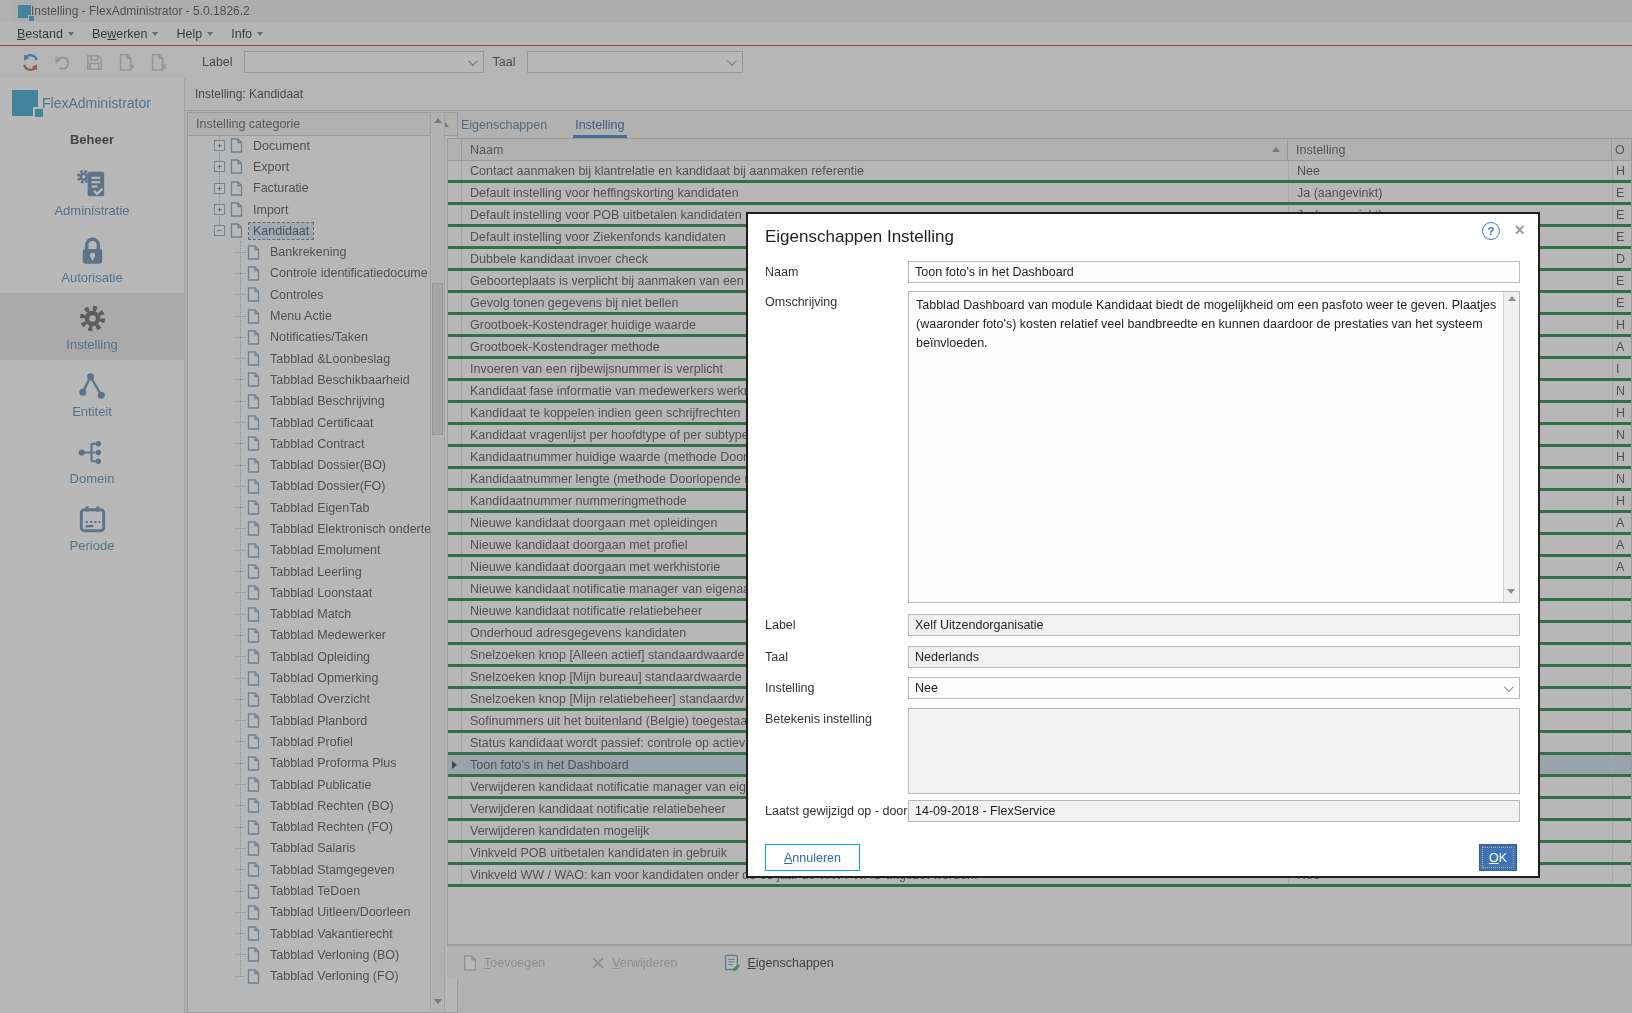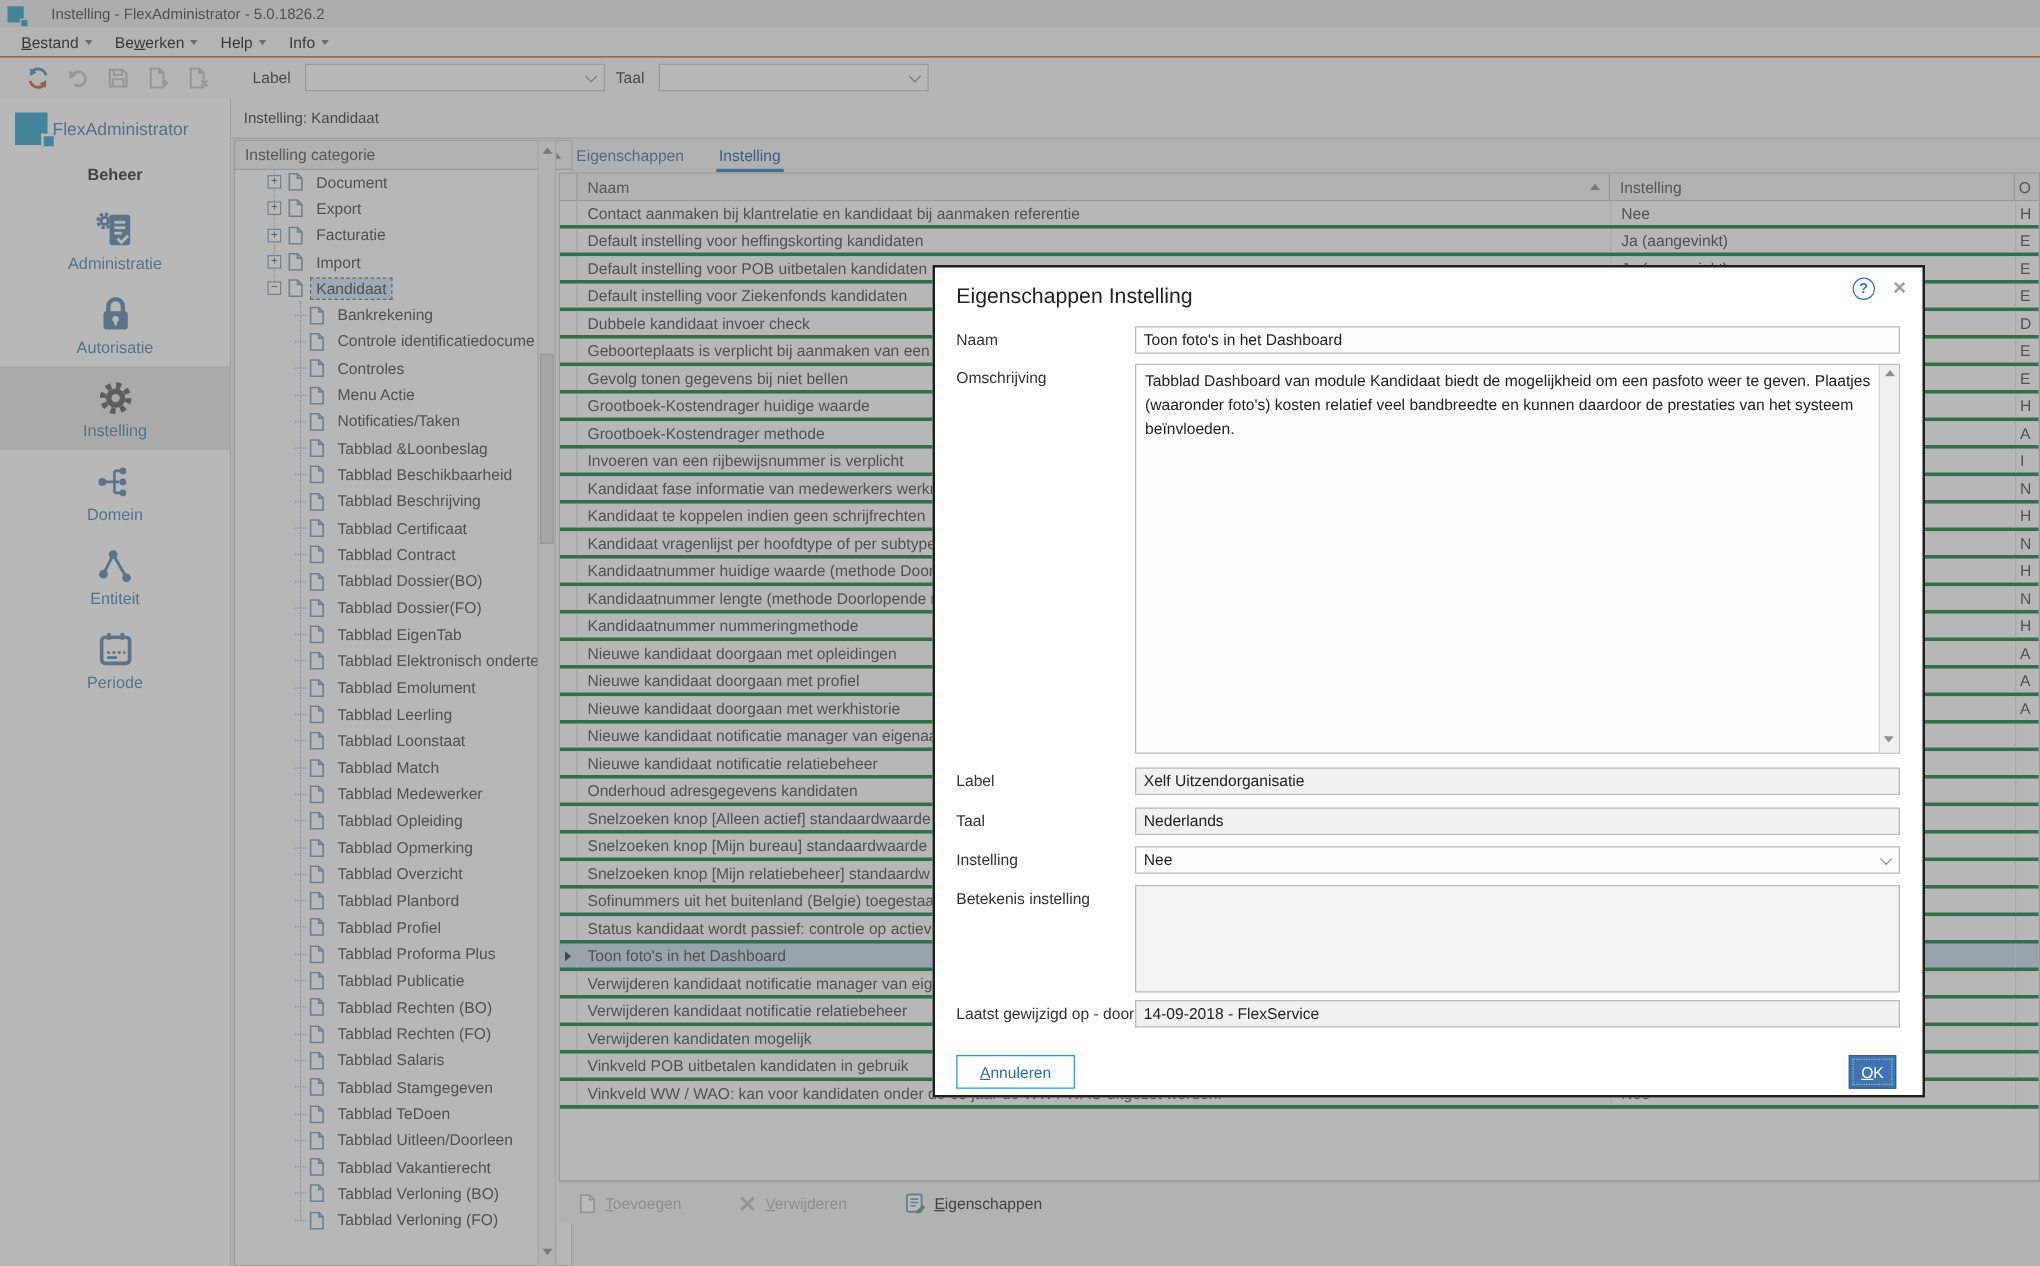--- a/index.html
+++ b/index.html
@@ -1,20 +1,20 @@
 <!DOCTYPE html>
 <html><head>
 <meta charset="utf-8">
 <style>
   html,body{margin:0;padding:0;}
   body{width:1632px;height:1013px;position:relative;overflow:hidden;background:#f0f0f0;
        font-family:"Liberation Sans",sans-serif;-webkit-font-smoothing:antialiased;}
   u{text-decoration:underline;}
   
-  .titlebar{position:absolute;left:0;top:0;right:0;height:22px;background:#e9e9e9;display:flex;align-items:center;padding-left:6px;gap:22px;font-size:12px;color:#4a4a4a;}
+  .titlebar{position:absolute;left:12px;top:0;right:0;height:22px;background:#e9e9e9;display:flex;align-items:center;padding-left:6px;gap:0;font-size:12px;color:#4a4a4a;}
   .app-icon{width:13px;height:13px;background:#35a2c9;position:relative;flex:none;}
   .app-icon::after{content:"";position:absolute;right:-3px;bottom:-3px;width:5px;height:5px;background:#35a2c9;border-left:1px solid #e9e9e9;border-top:1px solid #e9e9e9;}
   .menubar{position:absolute;left:0;top:22px;right:0;height:23px;background:#f4f4f4;border-bottom:5px solid #c2410c;display:flex;align-items:stretch;padding-left:8px;font-size:12.5px;color:#1f1f1f;}
   .menu-item{padding:0 9px;display:flex;align-items:center;gap:5px;}
   .caret{width:0;height:0;border-left:3.5px solid transparent;border-right:3.5px solid transparent;border-top:4px solid #777;}
   .toolbar{position:absolute;left:0;top:46px;right:0;height:32px;background:#f7f7f7;border-bottom:1px solid #dadada;display:flex;align-items:center;padding-left:20px;}
   .tbtn{width:20px;height:20px;margin-right:12px;display:flex;align-items:center;justify-content:center;}
   .tbtn svg{width:19px;height:19px;}
   .tb-caption{font-size:12.5px;color:#3c3c3c;margin:0 11px 0 22px;}
   .tb-caption.second{margin-left:9px;}
@@ -212,41 +212,41 @@
             <circle cx="18" cy="18" r="10.5" fill="none" stroke="currentColor" stroke-width="5" stroke-dasharray="4.1 4.15"></circle>
             <circle cx="18" cy="18" r="8" fill="currentColor"></circle>
             <circle class="hole" cx="18" cy="18" r="3.4" fill="#fbfbfb"></circle>
           </svg>
         </span>
         <span class="nv-label">Instelling</span>
       </div>
       <div class="nav-item">
         <span class="nv-icon">
           <svg viewBox="0 0 36 36">
+            <path d="M8 25 L16 9 L27 28" stroke="currentColor" stroke-width="2.4" fill="none"></path>
+            <circle cx="8" cy="25" r="3.6" fill="currentColor"></circle>
+            <circle cx="16" cy="9" r="3.6" fill="currentColor"></circle>
+            <circle cx="27" cy="28" r="3.6" fill="currentColor"></circle>
+          </svg>
+        </span>
+        <span class="nv-label">Entiteit</span>
+      </div>
+      <div class="nav-item">
+        <span class="nv-icon">
+          <svg viewBox="0 0 36 36">
             <g stroke="currentColor" stroke-width="2.2" fill="none">
               <path d="M7 18 H17 M17 9 V27 M17 9 H23 M17 27 H23 M17 18 H21"></path>
             </g>
             <circle cx="7" cy="18" r="3.2" fill="currentColor"></circle>
             <circle cx="24" cy="9" r="2.8" fill="currentColor"></circle>
             <circle cx="24" cy="18" r="2.8" fill="currentColor"></circle>
             <circle cx="24" cy="27" r="2.8" fill="currentColor"></circle>
           </svg>
         </span>
         <span class="nv-label">Domein</span>
-      </div>
-      <div class="nav-item">
-        <span class="nv-icon">
-          <svg viewBox="0 0 36 36">
-            <path d="M8 25 L16 9 L27 28" stroke="currentColor" stroke-width="2.4" fill="none"></path>
-            <circle cx="8" cy="25" r="3.6" fill="currentColor"></circle>
-            <circle cx="16" cy="9" r="3.6" fill="currentColor"></circle>
-            <circle cx="27" cy="28" r="3.6" fill="currentColor"></circle>
-          </svg>
-        </span>
-        <span class="nv-label">Entiteit</span>
       </div>
       <div class="nav-item">
         <span class="nv-icon">
           <svg viewBox="0 0 36 36" fill="none" stroke="currentColor">
             <rect x="6.5" y="8" width="23" height="21.5" rx="3" stroke-width="3"></rect>
             <line x1="12.5" y1="4.5" x2="12.5" y2="10" stroke-width="3"></line>
             <line x1="23.5" y1="4.5" x2="23.5" y2="10" stroke-width="3"></line>
             <path d="M11 20.5 h2.4 M15.4 20.5 h2.4 M19.8 20.5 h2.4 M24.2 20.5 h1.8" stroke-width="2"></path>
             <line x1="11" y1="24.8" x2="19" y2="24.8" stroke-width="2.4"></line>
           </svg>

